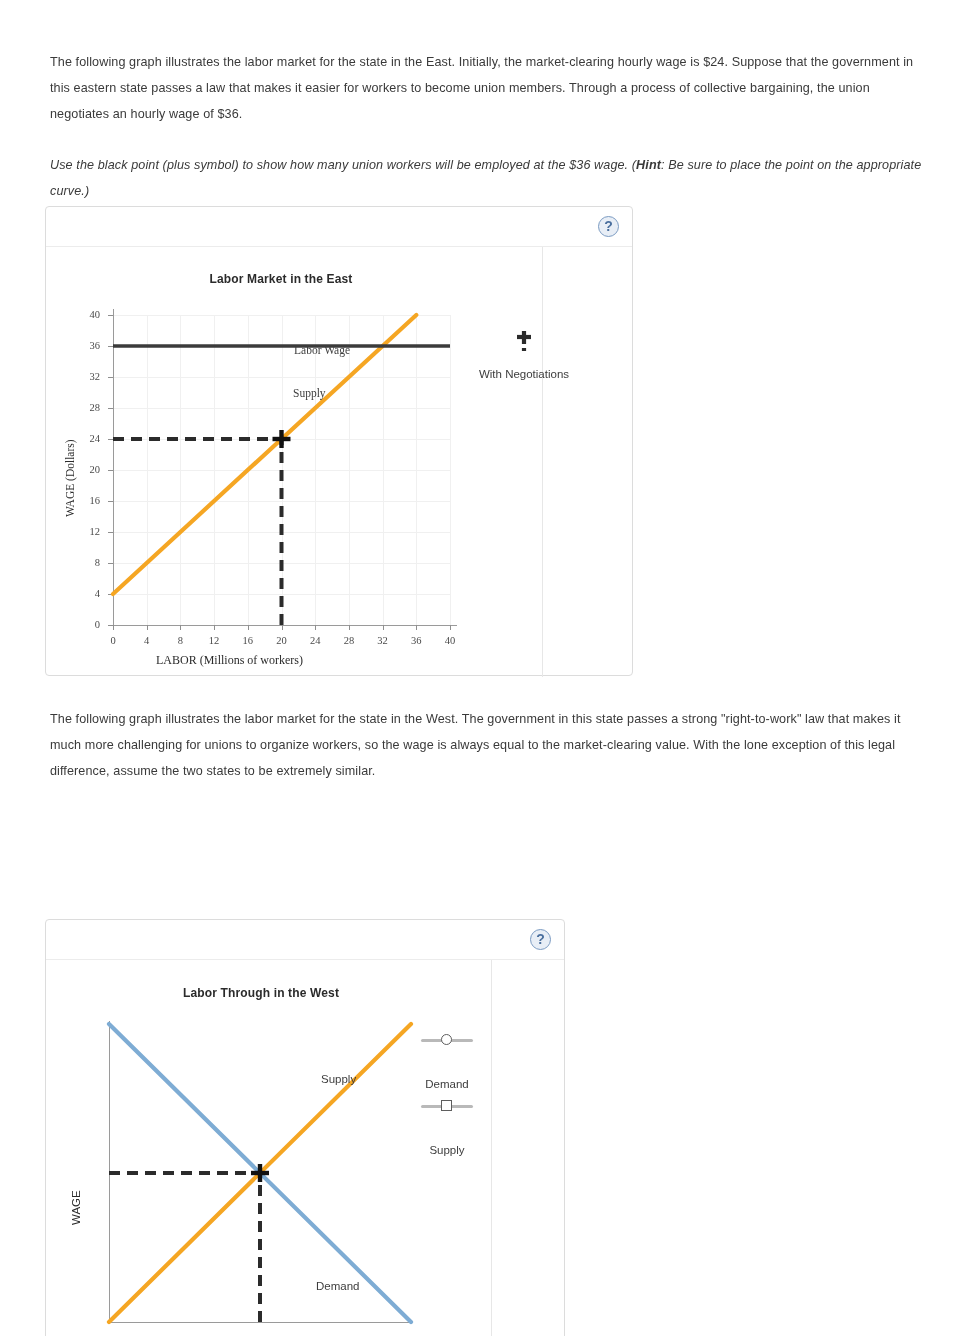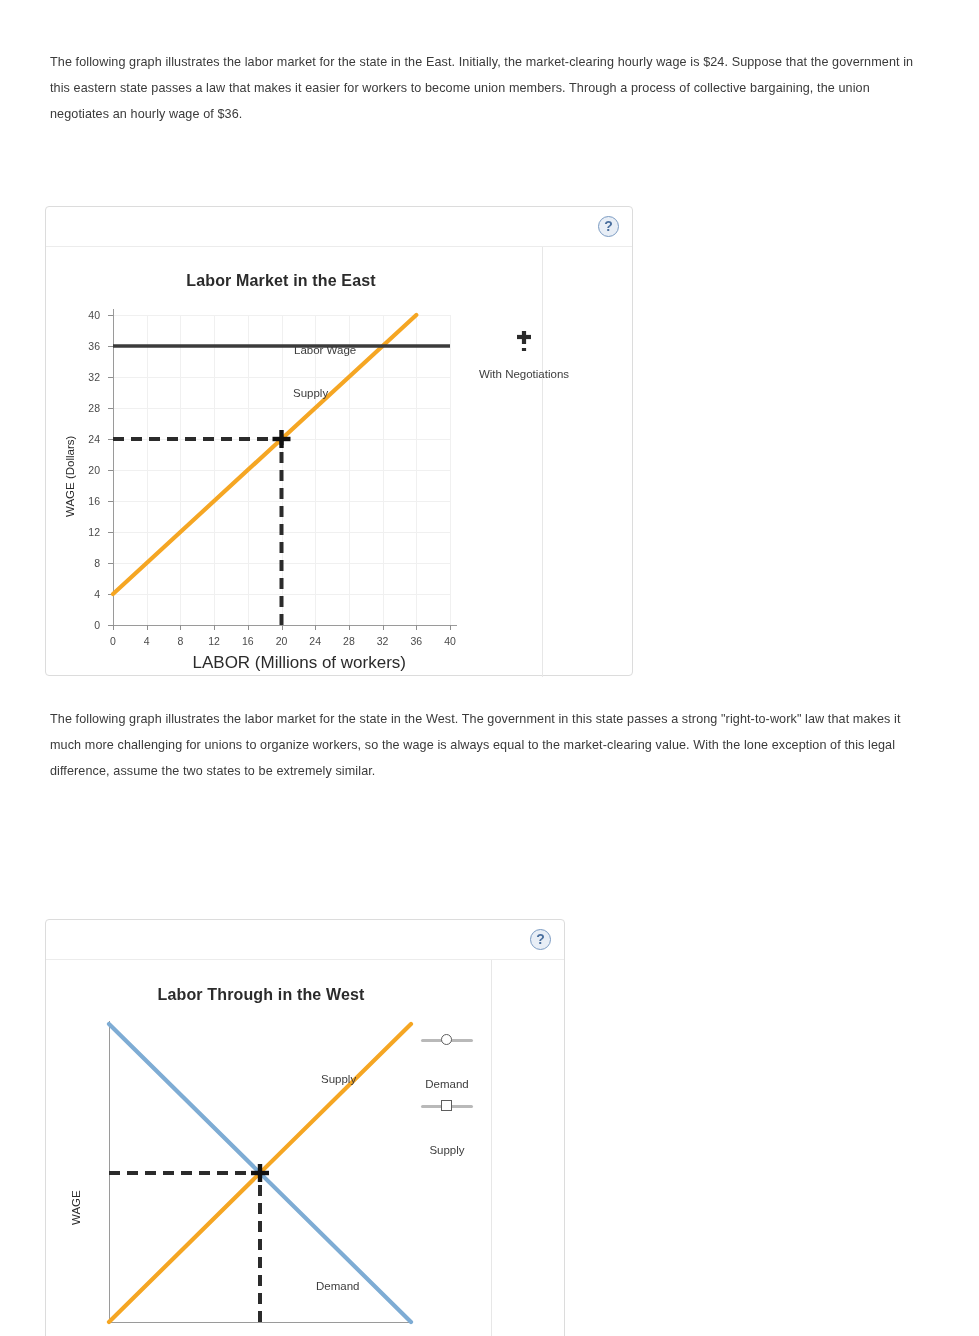--- a/index.html
+++ b/index.html
@@ -56,38 +56,38 @@
     font-weight:bold;
     cursor:pointer;
     box-sizing:border-box;
   }
 
   .panel-body{position:absolute;left:0;top:40px;right:0;bottom:0;}
 
   
   .chart-title{
     position:absolute;
-    font-size:16px;font-weight:bold;color:#2b2b2b;
+    font-size:12px;font-weight:bold;color:#2b2b2b;
     text-align:center;
     letter-spacing:.15px;
   }
   .plot{position:absolute;}
   .axis-line{position:absolute;background:#9a9a9a;}
   .gridline-v{position:absolute;width:1px;background:#f0f0f0;}
   .gridline-h{position:absolute;height:1px;background:#f0f0f0;}
   .tick-v{position:absolute;width:1px;height:5px;background:#8f8f8f;}
   .tick-h{position:absolute;height:1px;width:5px;background:#8f8f8f;}
   .tick-lbl{
     position:absolute;font-size:10.5px;color:#4a4a4a;text-align:center;
   }
   .tick-lbl-y{
     position:absolute;font-size:10.5px;color:#4a4a4a;text-align:right;
   }
   .axis-title{
-    position:absolute;font-size:17px;color:#2b2b2b;text-align:right;
+    position:absolute;font-size:12px;color:#2b2b2b;text-align:left;
   }
   .axis-title-y{
     position:absolute;font-size:11.5px;color:#2b2b2b;
     transform:rotate(-90deg);transform-origin:left top;white-space:nowrap;
   }
   .curve-lbl{
     position:absolute;font-size:11.5px;color:#3d3d3d;white-space:nowrap;
   }
   svg.overlay{position:absolute;left:0;top:0;overflow:visible;}
 
@@ -116,35 +116,38 @@
     border:1.6px solid #5e5e5e;background:#ffffff;box-sizing:border-box;
   }
 </style>
 </head>
 <body>
 
 <div class="page">
 
   <div class="prose" id="intro-1">The following graph illustrates the labor market for the state in the East. Initially, the market-clearing hourly wage is $24. Suppose that the government in this eastern state passes a law that makes it easier for workers to become union members. Through a process of collective bargaining, the union negotiates an hourly wage of $36.</div>
 
+  <div class="prose italic" id="instruction-1">
+    <span>Use the black point (plus symbol) to show how many union workers will be employed at the $36 wage. (</span><b>Hint</b><span>: Be sure to place the point on the appropriate curve.)</span>
+  </div>
 
   <div class="prose" id="intro-2">The following graph illustrates the labor market for the state in the West. The government in this state passes a strong "right-to-work" law that makes it much more challenging for unions to organize workers, so the wage is always equal to the market-clearing value. With the lone exception of this legal difference, assume the two states to be extremely similar.</div>
 
 
 
   <div class="panel" id="panel-east">
     <div class="panel-header">
       <div class="help-icon">?</div>
     </div>
 
     <div class="panel-body">
 
       <div class="chart-title" style="left:60px;top:25px;width:350px;">Labor Market in the East</div>
 
-      <div class="plot" id="plot-east" style="left:0;top:0;width:588px;height:430px;">
+      <div class="plot" id="plot-east" style="left:0;top:0;width:588px;height:430px;font-family:Liberation Serif, serif;">
 
         <div class="gridline-v" style="left:67px;top:68px;height:310px;"></div>
         <div class="gridline-v" style="left:100.7px;top:68px;height:310px;"></div>
         <div class="gridline-v" style="left:134.4px;top:68px;height:310px;"></div>
         <div class="gridline-v" style="left:168.1px;top:68px;height:310px;"></div>
         <div class="gridline-v" style="left:201.8px;top:68px;height:310px;"></div>
         <div class="gridline-v" style="left:235.5px;top:68px;height:310px;"></div>
         <div class="gridline-v" style="left:269.2px;top:68px;height:310px;"></div>
         <div class="gridline-v" style="left:302.9px;top:68px;height:310px;"></div>
         <div class="gridline-v" style="left:336.6px;top:68px;height:310px;"></div>

